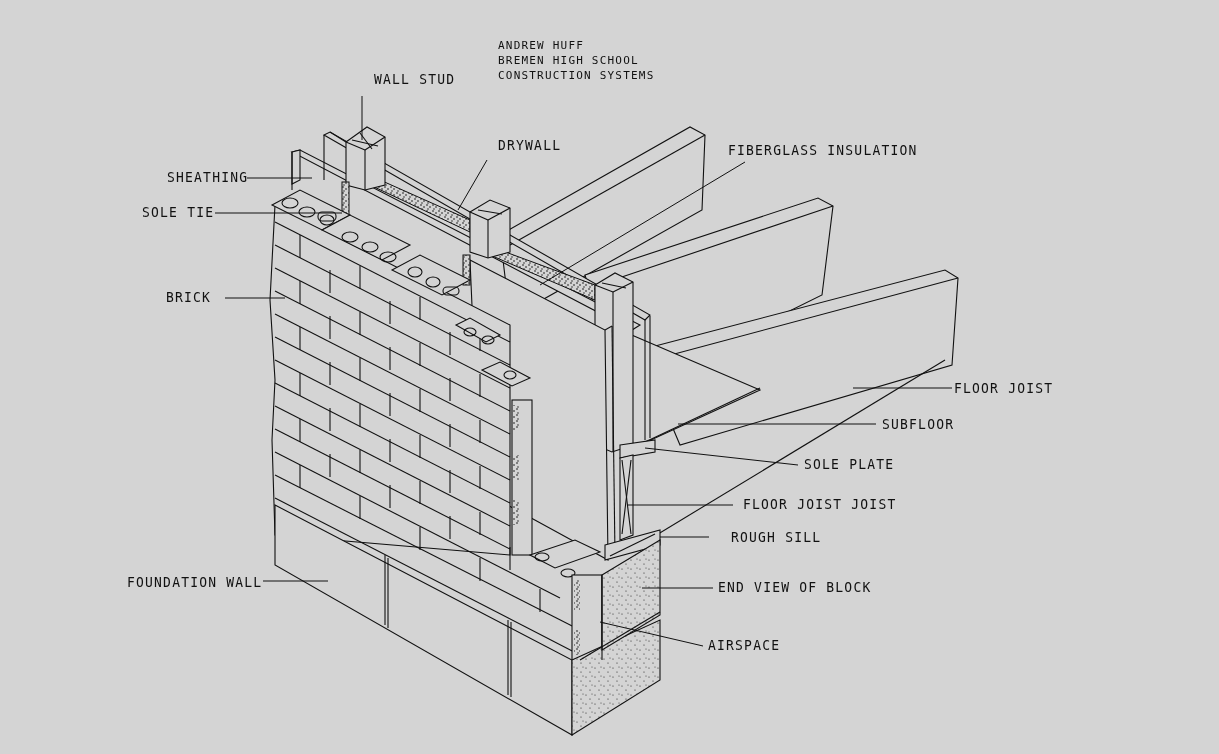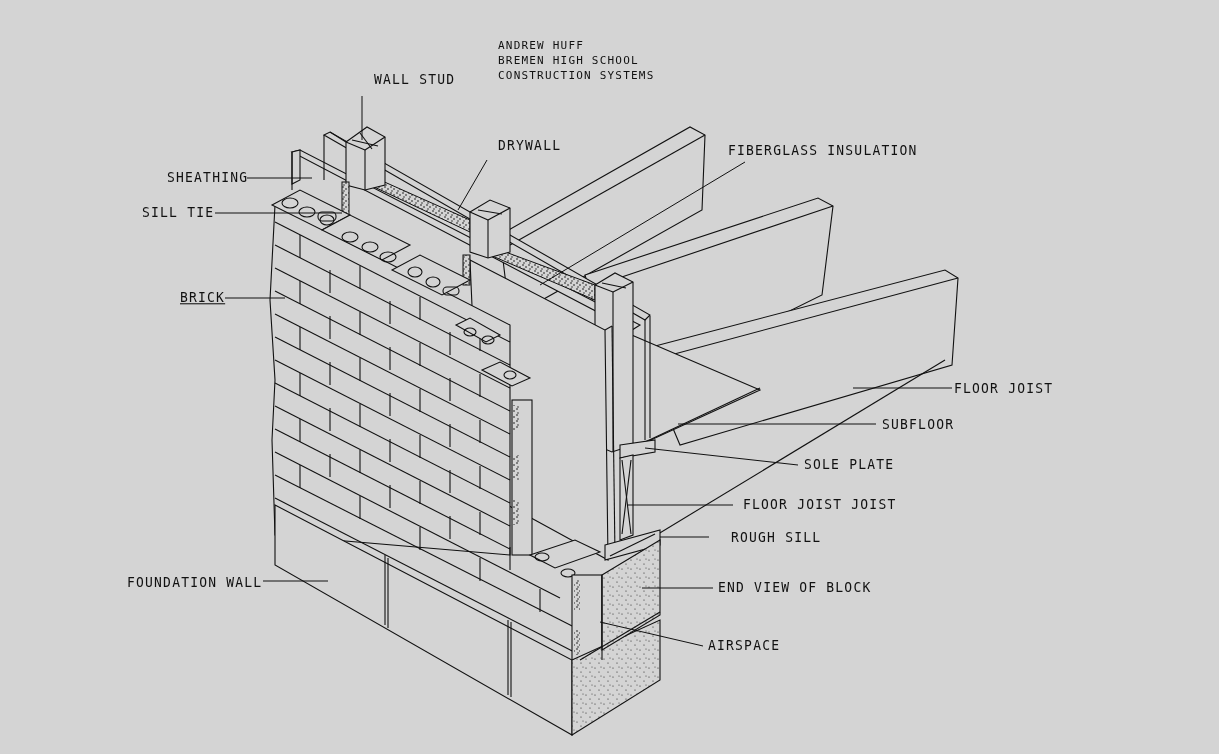--- a/index.html
+++ b/index.html
@@ -244,22 +244,22 @@
 <div class="title-block">
   <div class="title-line">ANDREW HUFF</div>
   <div class="title-line">BREMEN HIGH SCHOOL</div>
   <div class="title-line">CONSTRUCTION SYSTEMS</div>
 </div>
 
 <div class="lbl" style="left:326px; top:73px;margin-left:48px;">WALL STUD</div>
 <div class="lbl" style="left:474px; top:139px;padding-left:24px;">DRYWALL</div>
 <div class="lbl" style="left:728px; top:144px;text-align:right;">FIBERGLASS INSULATION</div>
 <div class="lbl" style="left:167px; top:171px;">SHEATHING</div>
-<div class="lbl" style="left:142px; top:206px;">SILL TIE</div>
-<div class="lbl" style="left:180px; top:291px;text-decoration:underline;">BRICK</div>
+<div class="lbl" style="left:142px; top:206px;">SOLE TIE</div>
+<div class="lbl" style="left:166px; top:291px;">BRICK</div>
 <div class="lbl" style="left:954px; top:382px;">FLOOR JOIST</div>
 <div class="lbl" style="left:882px; top:418px;">SUBFLOOR</div>
 <div class="lbl" style="left:804px; top:458px;">SOLE PLATE</div>
 <div class="lbl" style="left:743px; top:498px;">FLOOR JOIST JOIST</div>
 <div class="lbl" style="left:715px; top:531px;margin-left:16px;">ROUGH SILL</div>
 <div class="lbl" style="left:718px; top:581px;">END VIEW OF BLOCK</div>
 <div class="lbl" style="left:127px; top:576px;">FOUNDATION WALL</div>
 <div class="lbl" style="left:708px; top:639px;">AIRSPACE</div>
 
 </div>

